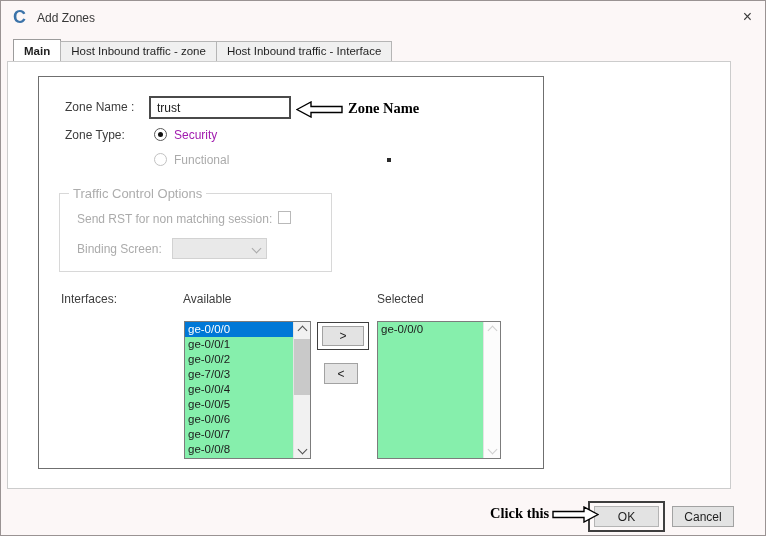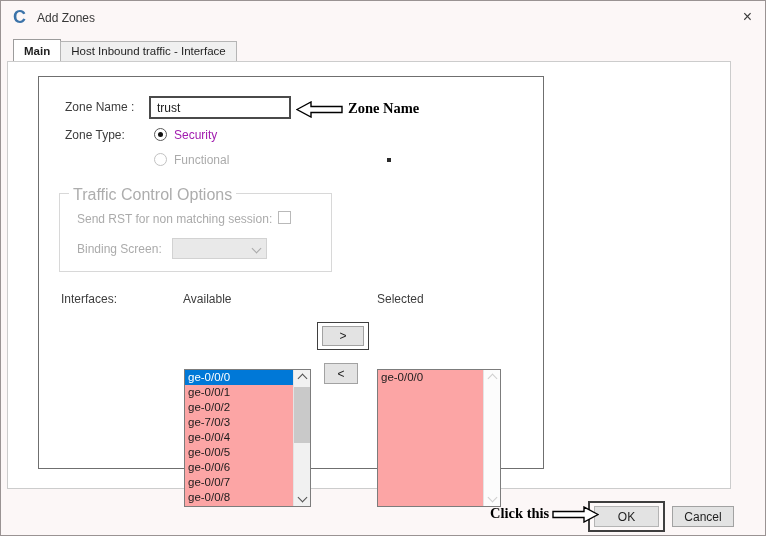--- a/index.html
+++ b/index.html
@@ -32,26 +32,26 @@
   
   .radio { position:absolute; width:13px; height:13px; border:1px solid #5a5a5a; border-radius:50%; background:#fff; z-index:4; }
   .radio.checked::after { content:""; position:absolute; left:3px; top:3px; width:5px; height:5px; border-radius:50%; background:#111; }
   .radio.disabled { border-color:#c2c2c2; }
   .checkbox { position:absolute; width:13px; height:13px; border:1px solid #b9b9b9; background:#fff; }
 
   .stray { position:absolute; left:386px; top:157px; width:4px; height:4px; background:#2b2b2b; z-index:5; }
 
   
   .group { position:absolute; left:58px; top:192px; width:273px; height:79px; border:1px solid #d8d8d8; z-index:4; }
-  .group-title { position:absolute; left:9px; top:-8px; background:#fff; padding:0 4px; font-size:16px; color:#adadad; }
+  .group-title { position:absolute; left:9px; top:-8px; background:#fff; padding:0 4px; font-size:13px; color:#adadad; }
   .dropdown { position:absolute; left:112px; top:44px; width:95px; height:21px; background:#e9e9e9; border:1px solid #d2d2d2; }
   .dd-chevron { position:absolute; right:6px; top:6px; width:7px; height:7px; border-left:1.5px solid #a9a9a9; border-top:1.5px solid #a9a9a9; transform:rotate(225deg); }
 
   
-  .listbox { position:absolute; display:flex; border:1px solid #7c7c7c; background:#fca5a5; z-index:4;margin-top:48px; }
+  .listbox { position:absolute; display:flex; border:1px solid #7c7c7c; background:#86efac; z-index:4; }
   .listbox .items { flex:1; overflow:hidden; }
   .li { height:15px; line-height:15px; padding-left:3px; font-size:11.5px; color:#1c1c1c; white-space:nowrap; }
   .sb { width:17px; position:relative; border-left:1px solid #e4e4e4; }
   .sb.dark { background:#f1f1f1; }
   .sb.light { background:#fcfcfc; }
   .chev { position:absolute; left:5px; width:7px; height:7px; }
   .chev.up { top:5px; transform:rotate(45deg); }
   .chev.down { bottom:5px; transform:rotate(225deg); }
   .sb.dark .chev { border-left:1.6px solid #4f4f4f; border-top:1.6px solid #4f4f4f; }
   .sb.light .chev { border-left:1.6px solid #cfcfcf; border-top:1.6px solid #cfcfcf; }
@@ -72,20 +72,21 @@
 <body>
 
 <div class="dialog">
 
   <span class="app-icon">C</span>
   <span class="title">Add Zones</span>
   <span class="close">×</span>
 
   <div class="tabs">
     <div class="tab active">Main</div>
+    <div class="tab">Host Inbound traffic - zone</div>
     <div class="tab">Host Inbound traffic - Interface</div>
   </div>
 
   <div class="panel"></div>
   <div class="frame"></div>
 
   <span class="lbl" style="left:64px;top:99px;">Zone Name :</span>
   <input class="zone-input" type="text" value="trust" style="">
   <svg class="arrow-svg" style="left:295px;top:100px;" width="47" height="17" viewBox="0 0 47 17">
     <polygon points="1,8.5 15,1 15,5.5 46,5.5 46,11.5 15,11.5 15,16" fill="#ffffff" stroke="#000" stroke-width="1.4"></polygon>

